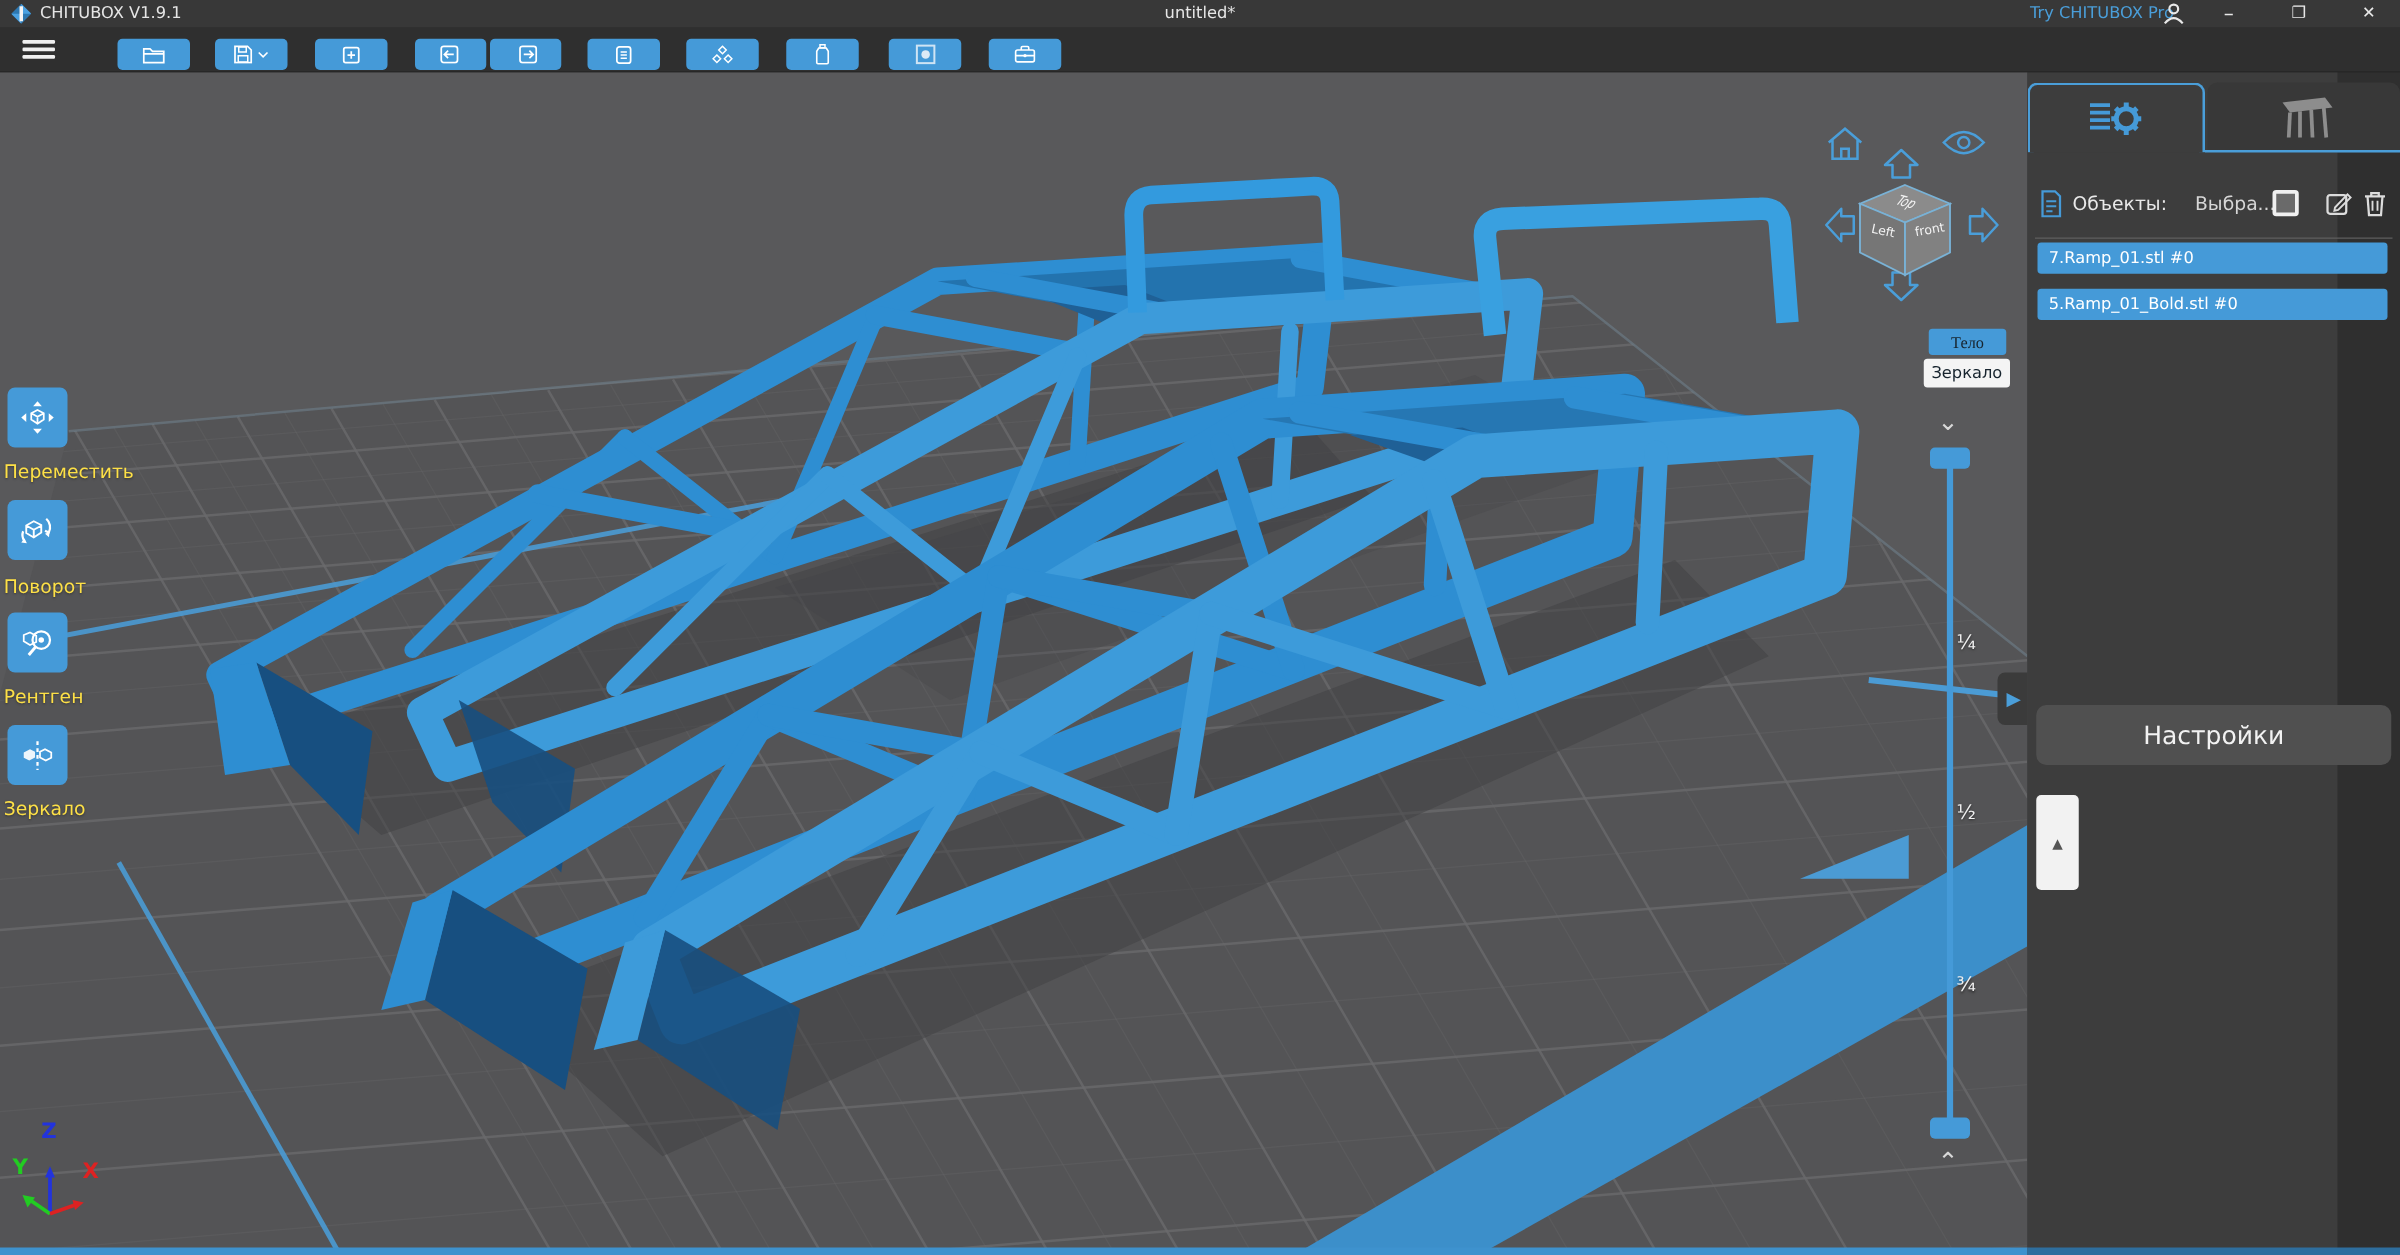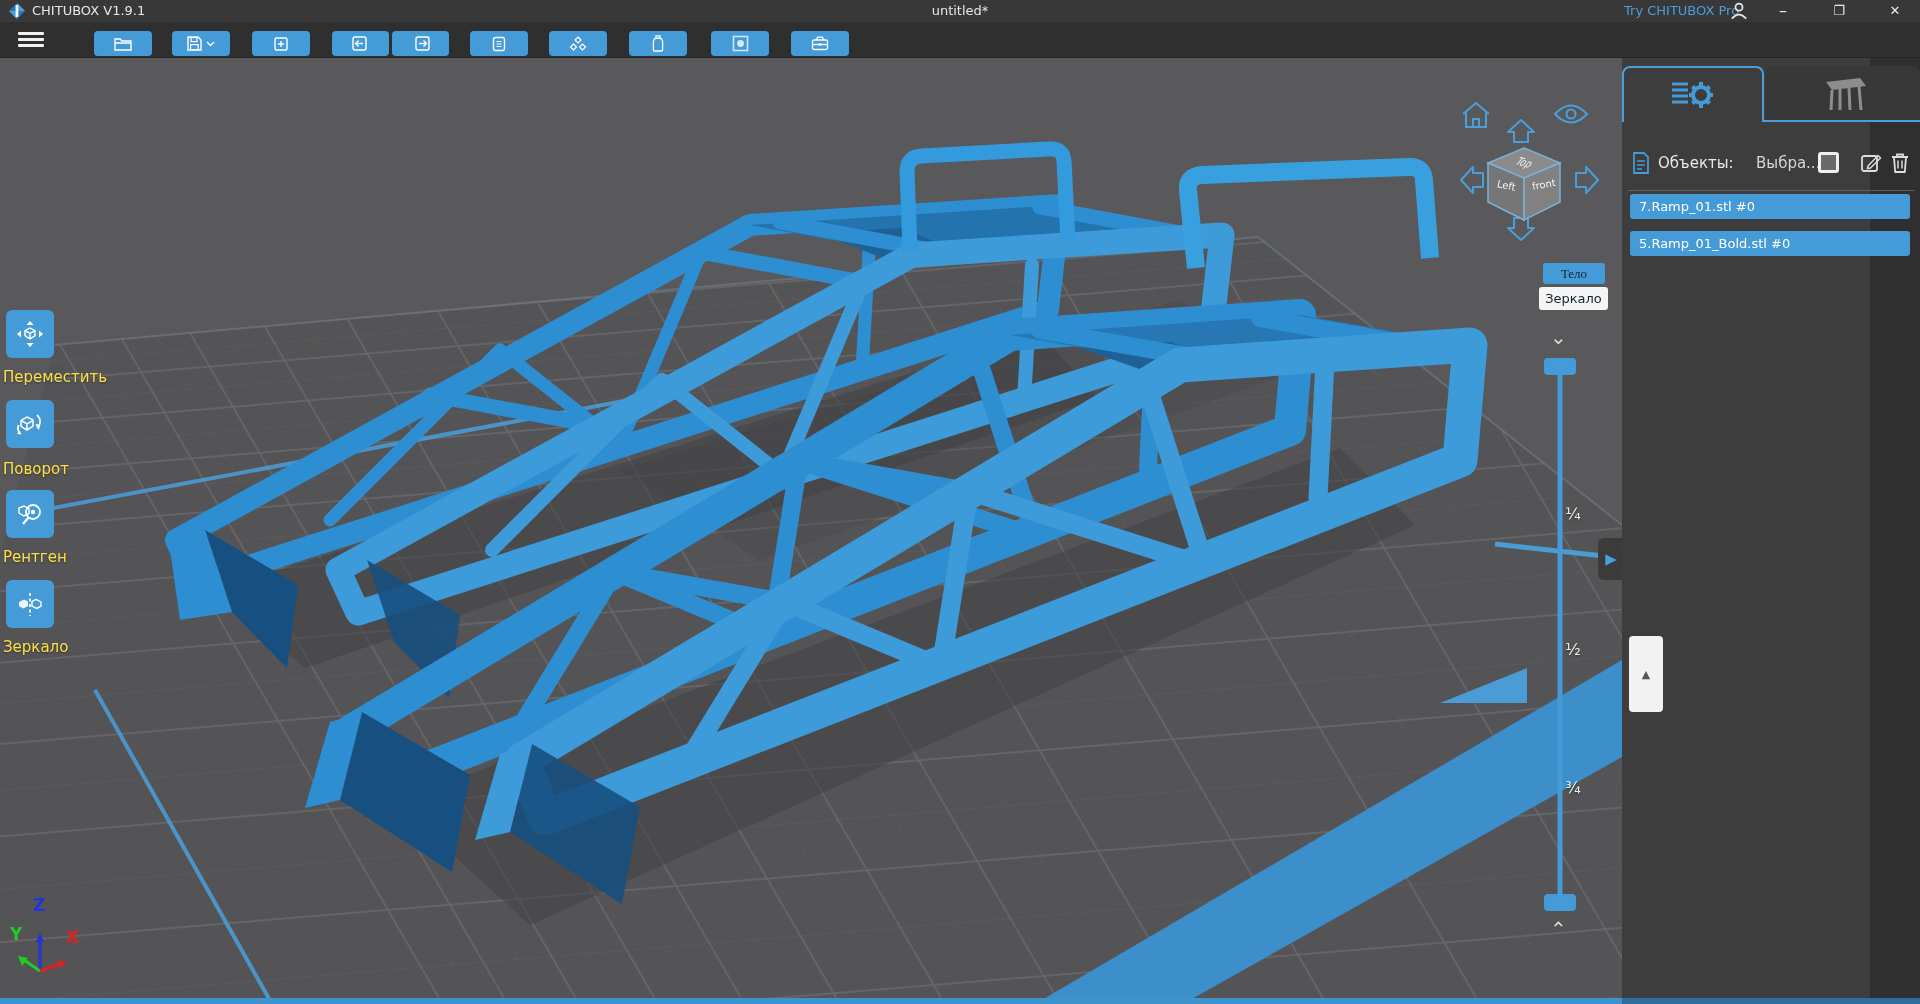--- a/index.html
+++ b/index.html
@@ -444,18 +444,19 @@
           <path d="M2 5 h16 M7 5 V2.5 h6 V5" fill="none" stroke="#dcdcdc" stroke-width="1.8"></path>
           <path d="M4 5 l1.2 15 h9.6 L16 5" fill="none" stroke="#dcdcdc" stroke-width="1.8"></path>
           <path d="M8 8.5 v8 M12 8.5 v8" stroke="#dcdcdc" stroke-width="1.5"></path>
         </svg>
     </div>
     <div class="separator"></div>
 
     <div class="item" style="top:136px">7.Ramp_01.stl #0</div>
     <div class="item" style="top:173px">5.Ramp_01_Bold.stl #0</div>
 
+    <div class="settings-btn">Настройки</div>
     <div class="stepper">▲</div>
   </div>
 
   <div class="bottom-strip-vp"></div>
   <div class="bottom-strip-pn"></div>
 </div>
 
 </body></html>

